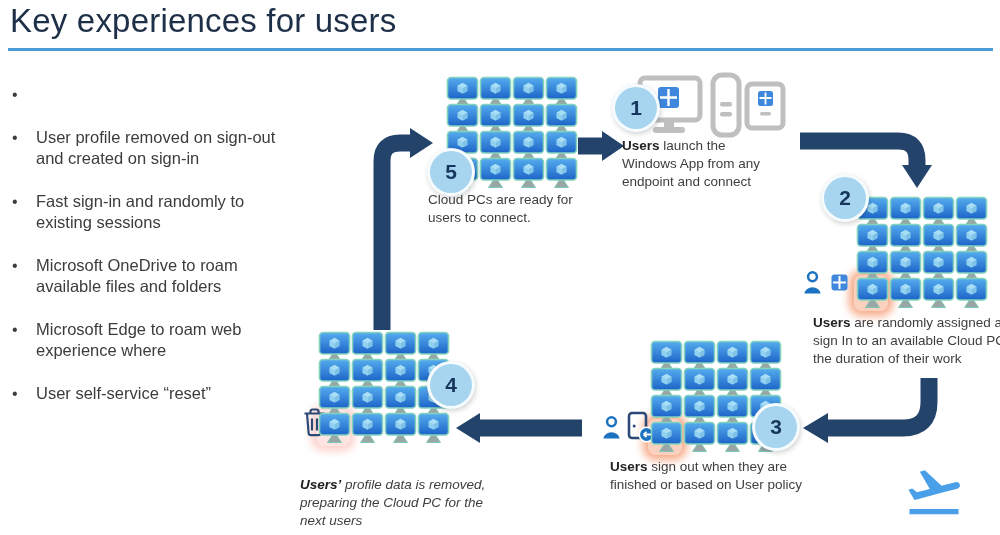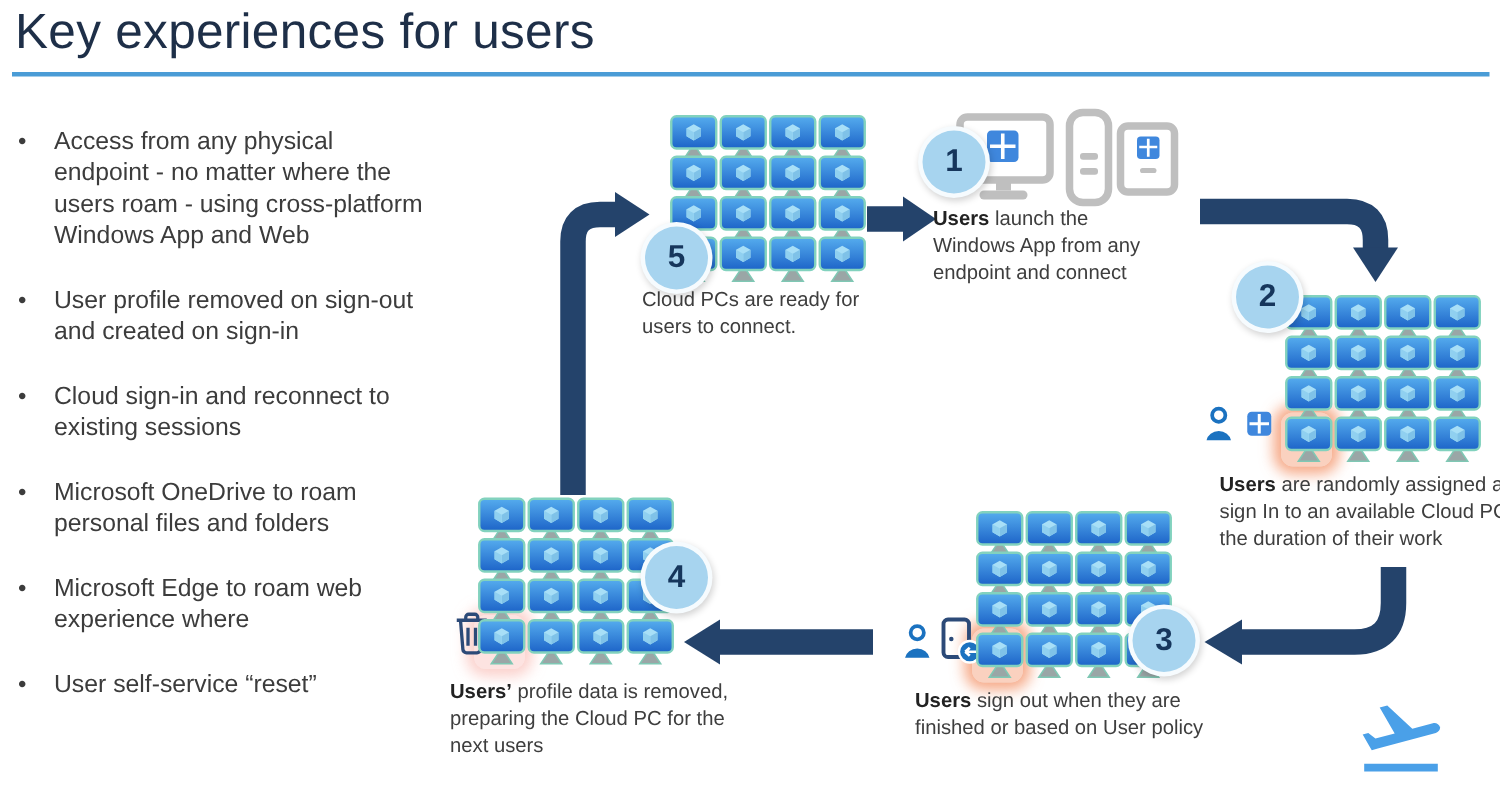--- a/index.html
+++ b/index.html
@@ -36,21 +36,21 @@
          font-size:21px;font-weight:700;color:#16365C;z-index:5;}
   .b1{left:612px;top:84px;}  .b2{left:821px;top:174px;}  .b3{left:752px;top:403px;}
   .b4{left:427px;top:361px;} .b5{left:427px;top:148px;}
 
   
   .cap{position:absolute;text-align:left;font-size:13.5px;line-height:1.32;color:#3E3E3E;}
   .cap b{color:#222;}
   .cap1{left:622px;top:137px;width:150px;}
   .cap2{left:813px;top:314px;width:225px;}
   .cap3{left:610px;top:458px;width:210px;}
-  .cap4{left:300px;top:452px;width:205px;}
+  .cap4{left:300px;top:476px;width:205px;font-style:italic;}
   .cap5{left:428px;top:191px;width:165px;}
 
   
   .abs{position:absolute;}
   .hidden-defs{position:absolute;width:0;height:0;overflow:hidden;}
 </style>
 </head>
 <body>
 
 <div class="frame">
@@ -63,33 +63,32 @@
       </linearGradient>
     </defs>
   </svg>
 
   <div class="title">Key experiences for users</div>
   <div class="title-rule"></div>
 
   <div class="bullets">
     <div class="bullet-item">
         <span class="bullet-marker">•</span>
-        <span class="bullet-text">Access from any physical endpoint - no matter where the users roam - using cross-platform Windows App and Web</span>
       </div>
     <div class="bullet-item">
         <span class="bullet-marker">•</span>
         <span class="bullet-text">User profile removed on sign-out and created on sign-in</span>
       </div>
     <div class="bullet-item">
         <span class="bullet-marker">•</span>
-        <span class="bullet-text">Cloud sign-in and reconnect to existing sessions</span>
+        <span class="bullet-text">Fast sign-in and randomly to existing sessions</span>
       </div>
     <div class="bullet-item">
         <span class="bullet-marker">•</span>
-        <span class="bullet-text">Microsoft OneDrive to roam personal files and folders</span>
+        <span class="bullet-text">Microsoft OneDrive to roam available files and folders</span>
       </div>
     <div class="bullet-item">
         <span class="bullet-marker">•</span>
         <span class="bullet-text">Microsoft Edge to roam web experience where</span>
       </div>
     <div class="bullet-item">
         <span class="bullet-marker">•</span>
         <span class="bullet-text">User self-service “reset”</span>
       </div>
   </div>

